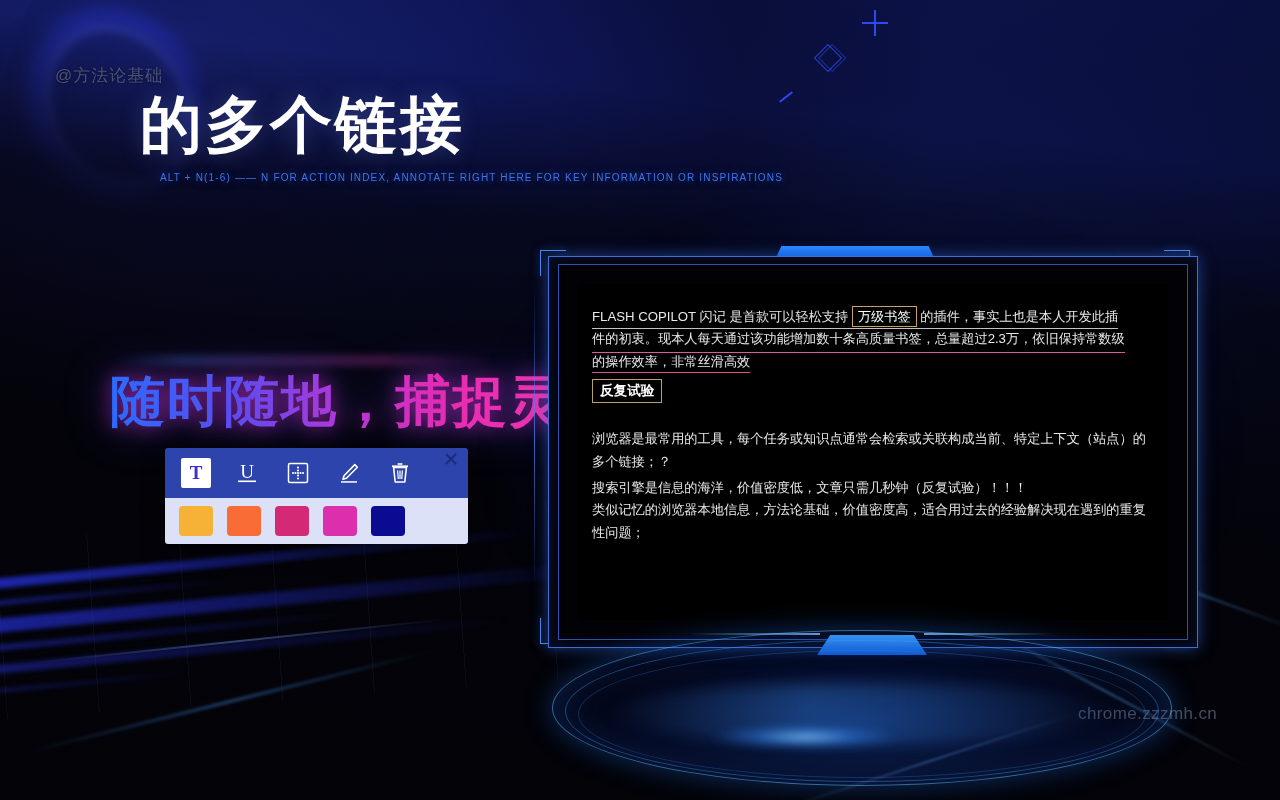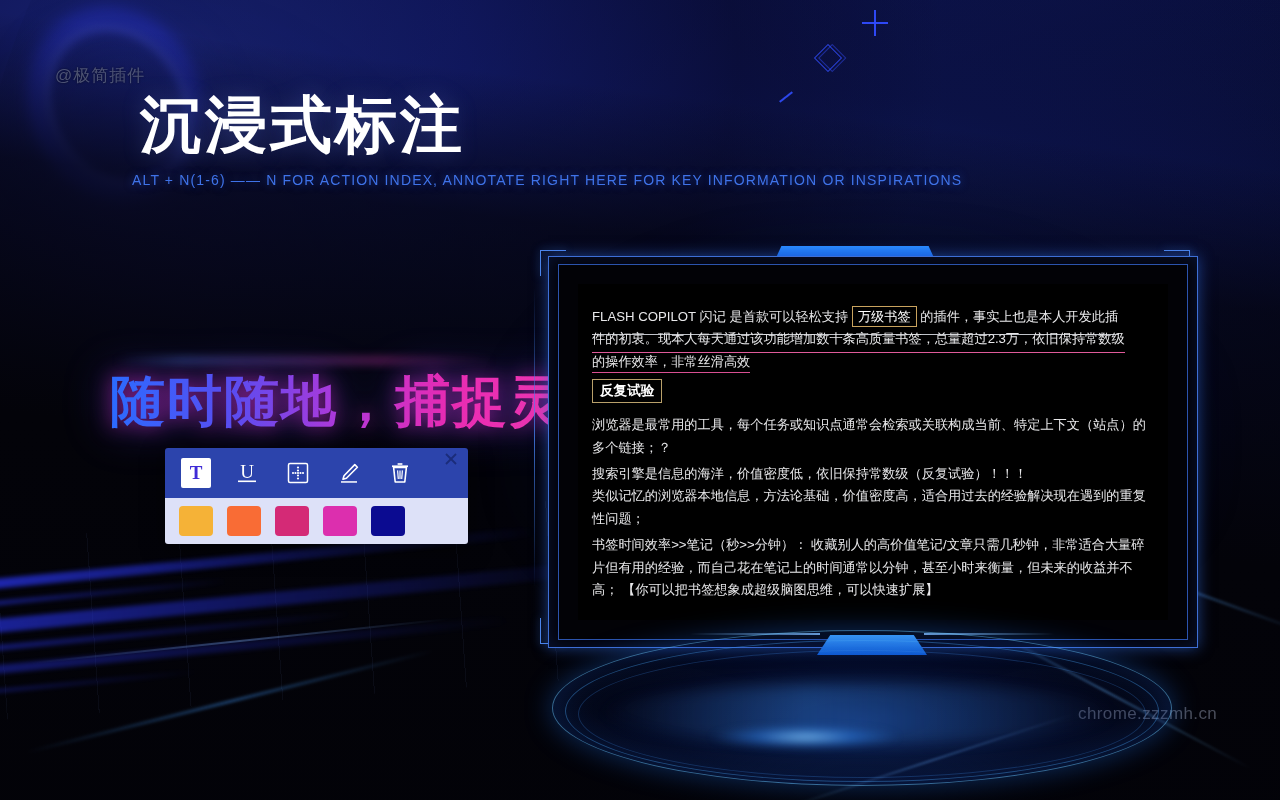--- a/index.html
+++ b/index.html
@@ -143,22 +143,22 @@
   }
 
   
   .headline {
     position:absolute; left:140px; top:94px;
     font-size:62px; font-weight:700; color:#ffffff;
     letter-spacing:3px; line-height:1;
     text-shadow:0 0 22px rgba(120,150,255,.30);
   }
   .subline {
-    position:absolute; left:132px; top:172px;
-    font-size:14px; letter-spacing:1.15px; font-weight:400;
+    position:absolute; left:160px; top:172px;
+    font-size:10px; letter-spacing:1.15px; font-weight:400;
     color:#3f73e8;
     text-shadow:0 0 8px rgba(40,90,230,.55);
     white-space:nowrap;
   }
 
   .neon-line {
     position:absolute; left:110px; top:370px;
     font-size:55px; font-weight:700; letter-spacing:2px; line-height:1.15;
     background:linear-gradient(90deg,#2b6bff 0%, #5a4cf0 24%, #b437d8 46%, #e62bb2 66%, #ff3fb6 100%);
     -webkit-background-clip:text; background-clip:text; color:transparent;
@@ -237,33 +237,33 @@
   
   .screen {
     position:absolute; left:58px; top:52px; width:590px; height:336px;
     background:#000; overflow:hidden; padding:22px 14px 10px 14px;
   }
   .doc-text {
     color:#e8e8ea; font-size:13.2px; line-height:22.4px;
     font-family:"Liberation Sans", sans-serif;
   }
   .para { margin-bottom:0; }
-  .u-white   { border-bottom:1.5px solid rgba(225,228,235,.85); padding-bottom:10px; }
+  .u-white   { border-bottom:1.5px solid rgba(225,228,235,.85); padding-bottom:4px; }
   .u-pink    { border-bottom:1.5px solid #e05a9a; padding-bottom:6px; }
   .u-pink2   { border-bottom:1.5px solid #d94f92; padding-bottom:3px; }
   .boxed {
     border:1.5px solid #c9a35e; padding:1px 5px; display:inline-block;
     line-height:17px; color:#fff;
   }
   .boxed-head {
     border:1.5px solid #b9a06a; padding:2px 7px; display:inline-block;
     font-weight:700; color:#ffffff; font-size:13.6px; margin:6px 0 5px 0;
     line-height:18px;
   }
-  .p-block { margin-top:6px; }
+  .p-block { margin-top:20px; }
   .p-gap { margin-top:4px; }
 
   
   .stand {
     position:absolute; left:297px; top:403px; width:110px; height:20px;
     background:linear-gradient(180deg,#3fa4ff,#0f63e0);
     clip-path:polygon(12% 0, 88% 0, 100% 100%, 0% 100%);
     filter:drop-shadow(0 0 9px rgba(40,150,255,.95));
   }
   .stand-bar-l {
@@ -334,24 +334,24 @@
   <div class="streak-lower"></div>
   <div class="streak-right-a"></div>
   <div class="streak-right-b"></div>
   <div class="streak-right-c"></div>
 
   <div class="deco-plus"></div>
   <div class="deco-diamond"></div>
   <div class="deco-dash"></div>
 </div>
 
-<div class="wm-top">@极简插件</div>
+<div class="wm-top">@方法论基础</div>
 <div class="wm-bottom">chrome.zzzmh.cn</div>
 
-<div class="headline">沉浸式标注</div>
+<div class="headline">的多个链接</div>
 <div class="subline">ALT + N(1-6) —— N  FOR  ACTION INDEX, ANNOTATE RIGHT HERE FOR KEY INFORMATION OR INSPIRATIONS</div>
 
 <div class="neon-glow-bar"></div>
 <div class="neon-line">随时随地，捕捉灵感</div>
 
 <div class="toolbar">
   <div class="toolbar-top">
 
     <div class="tool-btn active">
       <svg width="20" height="20" viewBox="0 0 20 20">
@@ -443,23 +443,22 @@
         </span><br>
         <span class="u-pink">件的初衷。现本人每天通过该功能增加数十条高质量书签，总量超过2.3万，依旧保持常数级</span><br>
         <span class="u-pink2">的操作效率，非常丝滑高效</span>
       </div>
 
       <div>
         <span class="boxed-head">反复试验</span>
       </div>
 
       <div class="p-block">浏览器是最常用的工具，每个任务或知识点通常会检索或关联构成当前、特定上下文（站点）的多个链接；？</div>
-      <div class="p-gap">搜索引擎是信息的海洋，价值密度低，依旧保持常数级（反复试验）！！！</div>
+      <div class="p-gap">搜索引擎是信息的海洋，价值密度低，文章只需几秒钟（反复试验）！！！</div>
       <div>类似记忆的浏览器本地信息，方法论基础，价值密度高，适合用过去的经验解决现在遇到的重复性问题；</div>
-      <div class="p-gap">书签时间效率&gt;&gt;笔记（秒&gt;&gt;分钟）：  收藏别人的高价值笔记/文章只需几秒钟，非常适合大量碎片但有用的经验，而自己花在笔记上的时间通常以分钟，甚至小时来衡量，但未来的收益并不高；  【你可以把书签想象成超级脑图思维，可以快速扩展】</div>
     </div>
   </div>
 
   <div class="stand-bar-l"></div>
   <div class="stand-bar-r"></div>
   <div class="stand"></div>
 
   <div class="platform"></div>
   <div class="platform2"></div>
   <div class="platform3"></div>

